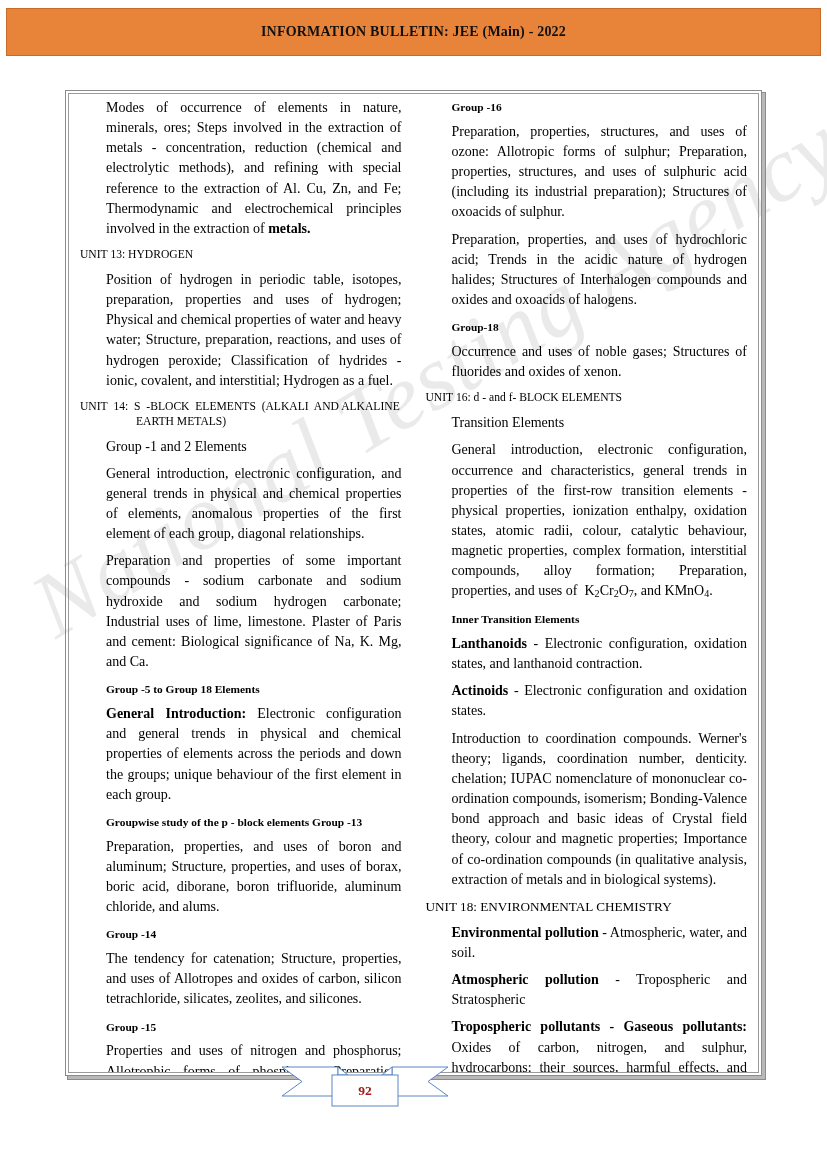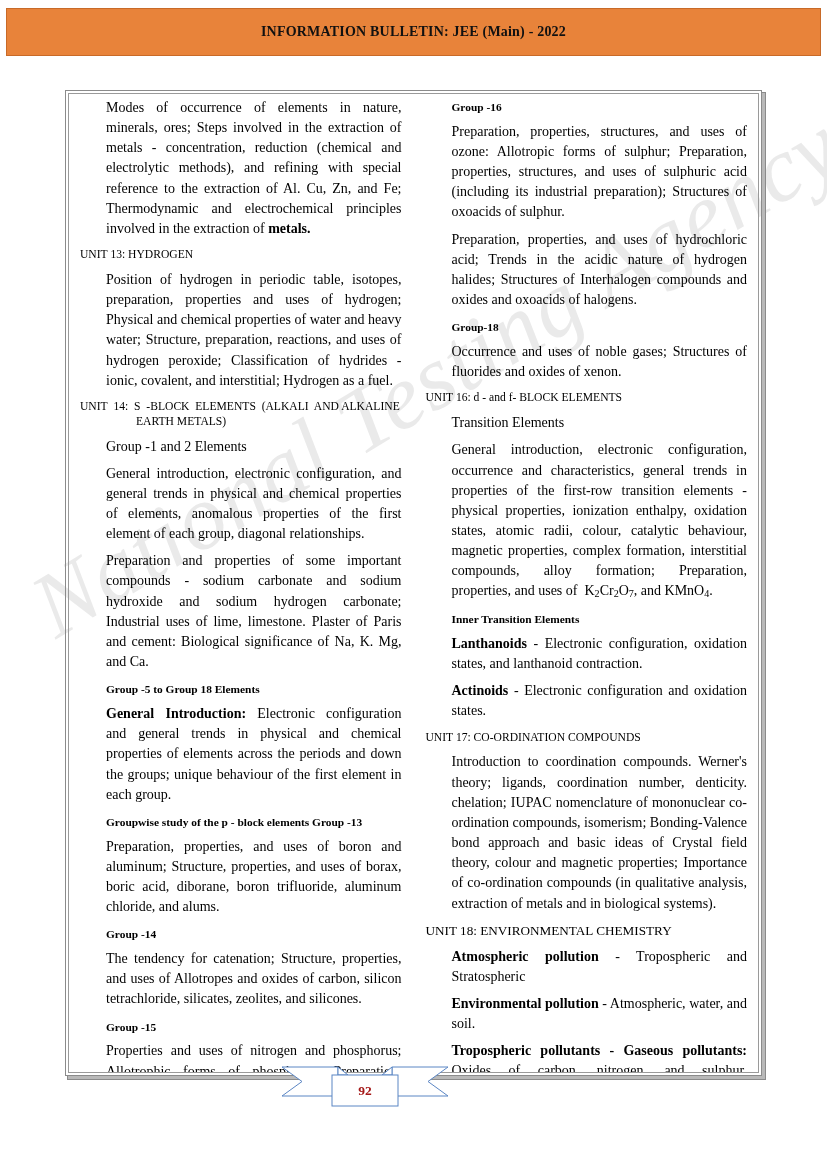--- a/index.html
+++ b/index.html
@@ -182,25 +182,24 @@
         <div class="para">Preparation, properties, structures, and uses of ozone: Allotropic forms of sulphur; Preparation, properties, structures, and uses of sulphuric acid (including its industrial preparation); Structures of oxoacids of sulphur.</div>
         <div class="para">Preparation, properties, and uses of hydrochloric acid; Trends in the acidic nature of hydrogen halides; Structures of Interhalogen compounds and oxides and oxoacids of halogens.</div>
         <div class="sub-head">Group-18</div>
         <div class="para">Occurrence and uses of noble gases; Structures of fluorides and oxides of xenon.</div>
         <div class="unit-head">UNIT 16: d - and f- BLOCK ELEMENTS</div>
         <div class="para">Transition Elements</div>
         <div class="para">General introduction, electronic configuration, occurrence and characteristics, general trends in properties of the first-row transition elements - physical properties, ionization enthalpy, oxidation states, atomic radii, colour, catalytic behaviour, magnetic properties, complex formation, interstitial compounds, alloy formation; Preparation, properties, and uses of&nbsp; K<sub>2</sub>Cr<sub>2</sub>O<sub>7</sub>, and KMnO<sub>4</sub>.</div>
         <div class="sub-head">Inner Transition Elements</div>
         <div class="para"><b>Lanthanoids</b> - Electronic configuration, oxidation states, and lanthanoid contraction.</div>
         <div class="para"><b>Actinoids</b> - Electronic configuration and oxidation states.</div>
-        <div class="unit-head">UNIT 17: CO-ORDINATION COMPOUNDS</div>
         <div class="para">Introduction to coordination compounds. Werner's theory; ligands, coordination number, denticity. chelation; IUPAC nomenclature of mononuclear co-ordination compounds, isomerism; Bonding-Valence bond approach and basic ideas of Crystal field theory, colour and magnetic properties; Importance of co-ordination compounds (in qualitative analysis, extraction of metals and in biological systems).</div>
         <div class="unit-head big">UNIT 18: ENVIRONMENTAL CHEMISTRY</div>
+        <div class="para"><b>Environmental pollution</b> - Atmospheric, water, and soil.</div>
         <div class="para"><b>Atmospheric pollution</b> - Tropospheric and Stratospheric</div>
-        <div class="para"><b>Environmental pollution</b> - Atmospheric, water, and soil.</div>
         <div class="para"><b>Tropospheric pollutants - Gaseous pollutants:</b> Oxides of carbon, nitrogen, and sulphur, hydrocarbons; their sources, harmful effects, and prevention; Greenhouse effect and Global warming: Acid rain;</div>
       </div>
   </div>
 </div>
 
 <div class="footer">
   <div class="ribbon-wrap">
     <svg class="ribbon-svg" width="170" height="48" viewBox="0 0 170 48">
 
       <polygon points="2,3 58,3 58,32 2,32 22,17.5" fill="#ffffff" stroke="#5B86C4" stroke-width="1"></polygon>

